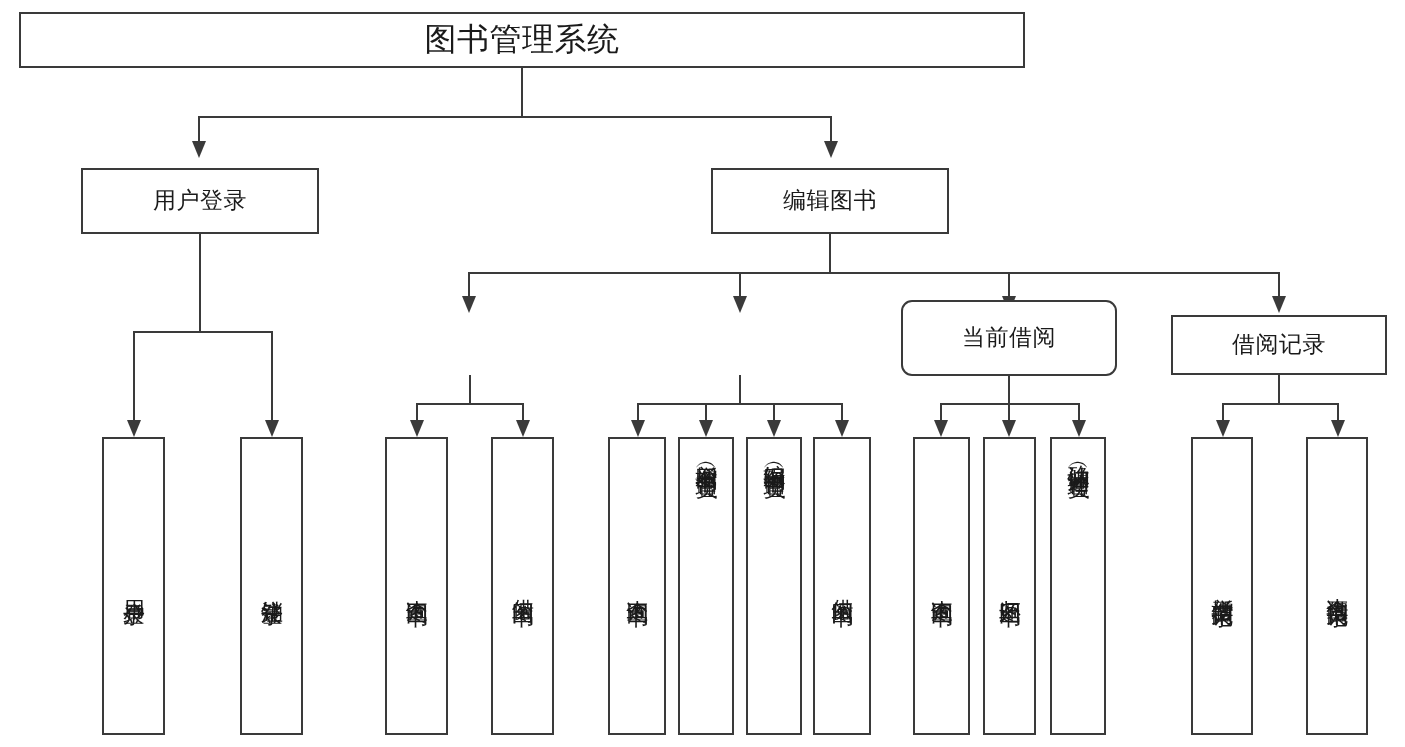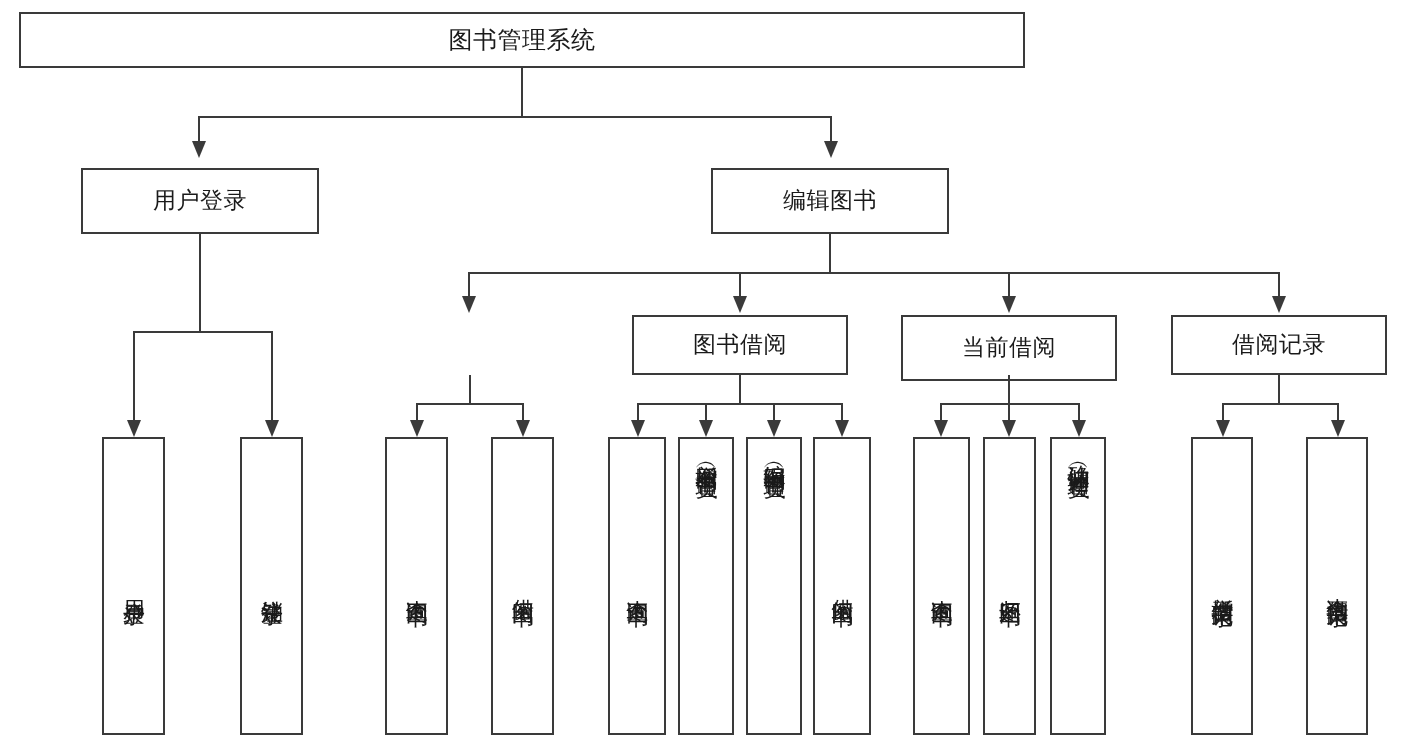--- a/index.html
+++ b/index.html
@@ -32,21 +32,21 @@
     display: block;
     white-space: pre;
     letter-spacing: 0.5px;
   }
   
   .node.h .label {
     writing-mode: horizontal-tb;
     font-size: 23px;
     line-height: 1.1;
   }
-  .node.root .label { font-size: 24px; }
+  .node.root .label { font-size: 32px; }
   
   .node.v {
     align-items: flex-start;
     justify-content: center;
     padding-top: 8px;
   }
   .node.v .label {
     writing-mode: vertical-rl;
     text-orientation: upright;
     font-size: 22px;
@@ -116,24 +116,21 @@
   <div class="hline" style="left:468px; top:272px; width:810px;"></div>
   <div class="vline" style="left:468px; top:272px; height:24px;"></div>
   <div class="arrow" style="left:462px; top:296px;"></div>
   <div class="vline" style="left:739px; top:272px; height:24px;"></div>
   <div class="arrow" style="left:733px; top:296px;"></div>
   <div class="vline" style="left:1008px; top:272px; height:24px;"></div>
   <div class="arrow" style="left:1002px; top:296px;"></div>
   <div class="vline" style="left:1278px; top:272px; height:24px;"></div>
   <div class="arrow" style="left:1272px; top:296px;"></div>
 
-  <div class="node h" style="left:632px; top:315px; width:216px; height:60px;">
-    <span class="label">图书借阅</span>
-  </div>
-  <div class="node h" style="left:901px; top:315px; width:216px; height:66px;">
+  <div class="node h" style="left:901px; top:300px; width:216px; height:76px;border-radius:11px;">
     <span class="label">当前借阅</span>
   </div>
   <div class="node h" style="left:1171px; top:315px; width:216px; height:60px;">
     <span class="label">借阅记录</span>
   </div>
 
   <div class="vline" style="left:469px; top:375px; height:28px;"></div>
   <div class="hline" style="left:416px; top:403px; width:108px;"></div>
   <div class="vline" style="left:416px; top:403px; height:17px;"></div>
   <div class="arrow" style="left:410px; top:420px;"></div>

